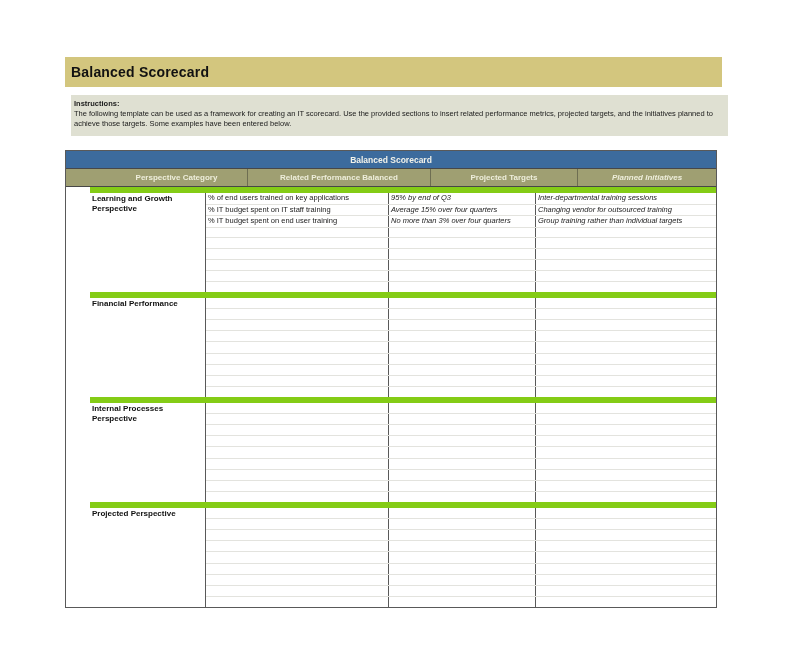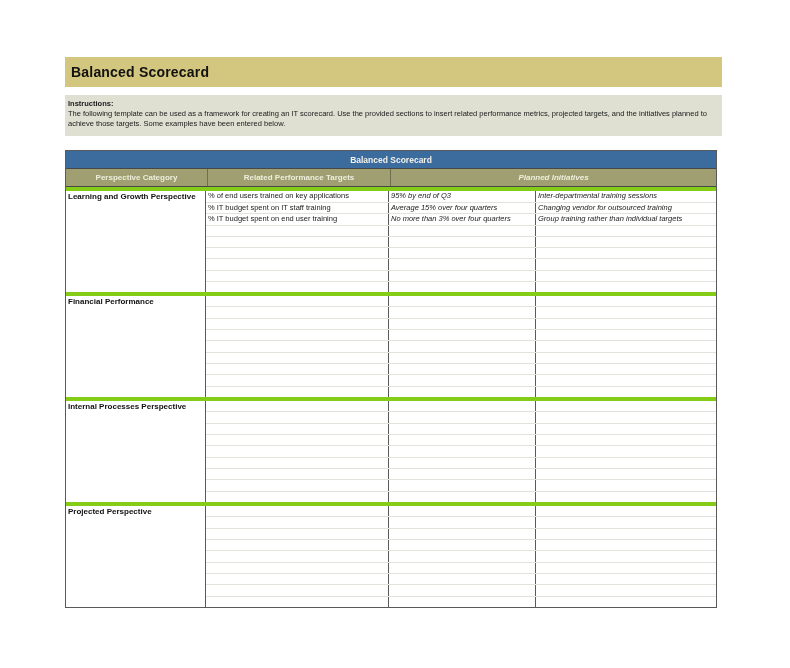--- a/index.html
+++ b/index.html
@@ -10,21 +10,21 @@
     color:#1a1a1a;
   }
   .title-bar {
     position:absolute; left:65px; top:57px; width:657px; height:30px;
     background:#d3c67e; display:flex; align-items:center; padding-left:6px;
   }
   .title-bar .doc-title {
     font-size:14px; font-weight:bold; color:#111111; letter-spacing:.2px;
   }
   .instructions {
-    position:absolute; left:65px; top:95px; width:657px; min-height:41px;
+    position:absolute; left:71px; top:95px; width:657px; min-height:41px;
     background:#dfe0d2; padding:4px 14px 6px 3px;
   }
   .instr-head { font-size:7.5px; font-weight:bold; line-height:10px; }
   .instr-body { font-size:7.5px; line-height:10px; }
   .scorecard {
     position:absolute; left:65px; top:150px; width:652px;
     border:1px solid #595959; background:#ffffff;
   }
   .sc-title {
     height:18px; background:#3c6b9d; color:#f2f2ea;
@@ -32,25 +32,25 @@
     display:flex; align-items:center; justify-content:center;
     border-bottom:1px solid #474747;
   }
   .sc-cols { display:flex; height:18px; background:#9f9f72; border-bottom:1px solid #474747; }
   .hc {
     color:#eeeedb; font-size:8px; font-weight:bold;
     display:flex; align-items:center; justify-content:center;
     border-right:1px solid #6e6e52;
   }
   .hc:last-child { border-right:none;font-style:italic; }
-  .c1 { width:142px; }
+  .c1 { width:142px;margin-left:40px; }
   .c2 { width:183px; }
   .c3 { width:147px; }
   .c4 { width:180px; flex:1; }
-  .section { display:flex; height:105px; border-top:4px solid #84cc16; }
+  .section { display:flex; height:105px; border-top:6px solid #84cc16;margin-left:24px; }
   .section:first-of-type { border-top:none; }
   .cat {
     width:142px; border-right:1px solid #595959;
     font-size:8px; font-weight:bold; color:#111;
     padding:1px 2px; line-height:10px;
   }
   .rows { flex:1; display:flex; flex-direction:column; }
   .row { flex:1; display:flex; border-bottom:1px solid #e3e3de; }
   .row:last-child { border-bottom:none; }
   .cell {
@@ -72,21 +72,22 @@
 <div class="instructions">
   <div class="instr-head">Instructions:</div>
   <div class="instr-body">The following template can be used as a framework for creating an IT scorecard. Use the provided sections to insert related performance metrics, projected targets, and the initiatives planned to achieve those targets. Some examples have been entered below.</div>
 </div>
 
 <div class="scorecard">
   <div class="sc-title">Balanced Scorecard</div>
 
   <div class="sc-cols">
     <div class="hc c1">Perspective Category</div>
-    <div class="hc c2">Related Performance Targets</div>
+    <div class="hc c2">Related Performance Balanced</div>
+    <div class="hc c3">Projected Targets</div>
     <div class="hc c4">Planned Initiatives</div>
   </div>
 
   <div class="section">
     <div class="cat">Learning and Growth Perspective</div>
     <div class="rows">
       <div class="row">
         <div class="cell c2">% of end users trained on key applications</div>
         <div class="cell c3">95% by end of Q3</div>
         <div class="cell c4">Inter-departmental training sessions</div>

